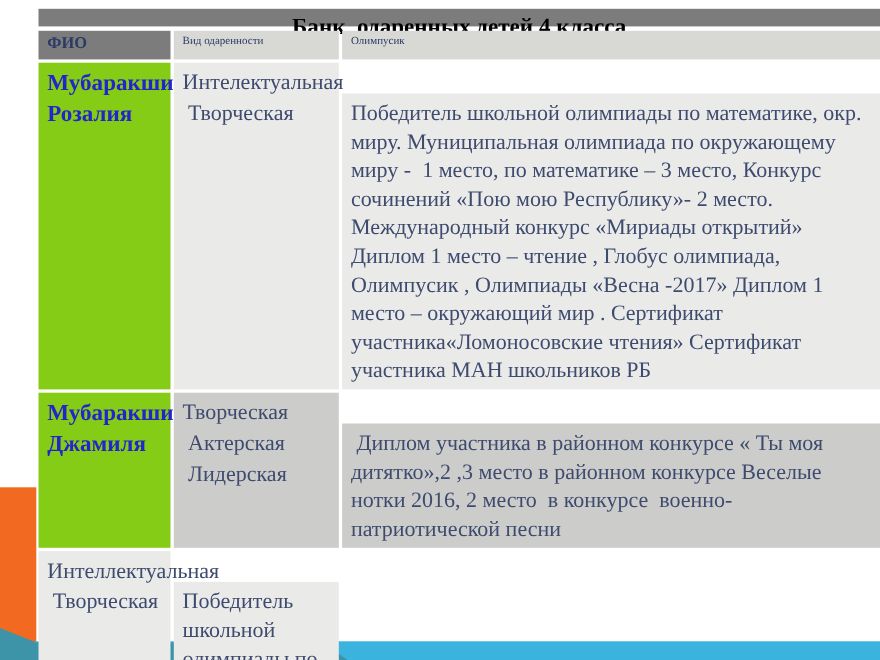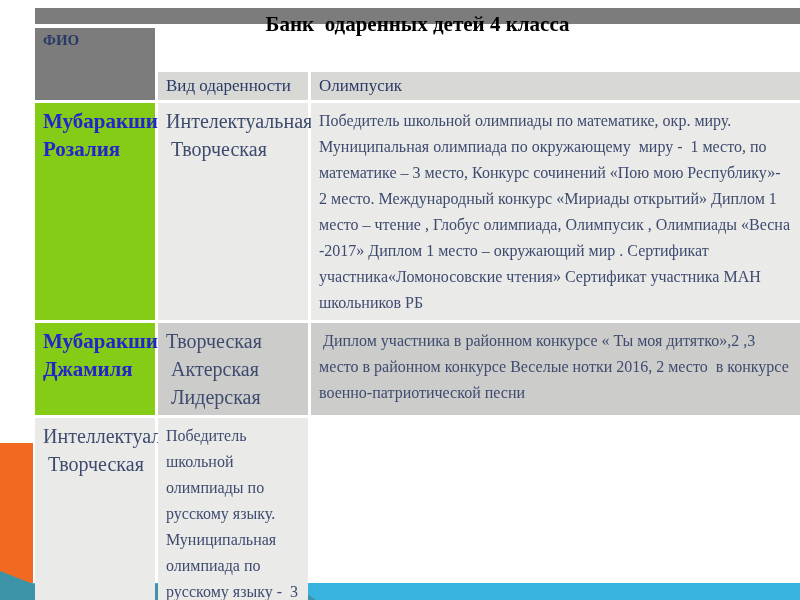--- a/index.html
+++ b/index.html
@@ -30,24 +30,24 @@
     color:#000000;font-weight:bold;font-size:21px;margin-bottom:4px;
     white-space:pre-wrap;
   }
   .grid{
     display:grid;grid-template-columns:120px 150px 1fr;gap:3px;
   }
   .cell{
     padding:4px 8px;white-space:pre-wrap;box-sizing:border-box;
   }
   .hdr-dark{background:#7c7c7c;color:#2a3a66;font-weight:bold;font-size:15px;min-height:26px;}
-  .hdr-light{background:#d8d8d5;color:#2a3a66;font-size:17px;min-height:26px;margin-top:44px;}
+  .hdr-light{background:#d8d8d5;color:#2a3a66;font-size:10px;min-height:26px;}
   .name-cell{background:#84cc16;color:#2424cc;font-weight:bold;font-size:21px;line-height:28px;}
   .type-cell{font-size:20px;line-height:28px;color:#3e4b6f;}
-  .ach-cell{font-size:16px;line-height:26px;color:#3e4b6f;padding-top:5px;}
+  .ach-cell{font-size:20px;line-height:26px;color:#3e4b6f;padding-top:5px;margin-top:28px;}
   .bg-light{background:#eaeae8;}
   .bg-mid{background:#ccccca;}
   .r1{min-height:214px;}
   .r2{min-height:80px;}
   .r3{min-height:197px;}
 </style>
 </head>
 <body>
 
 <div class="accent-orange"></div>

